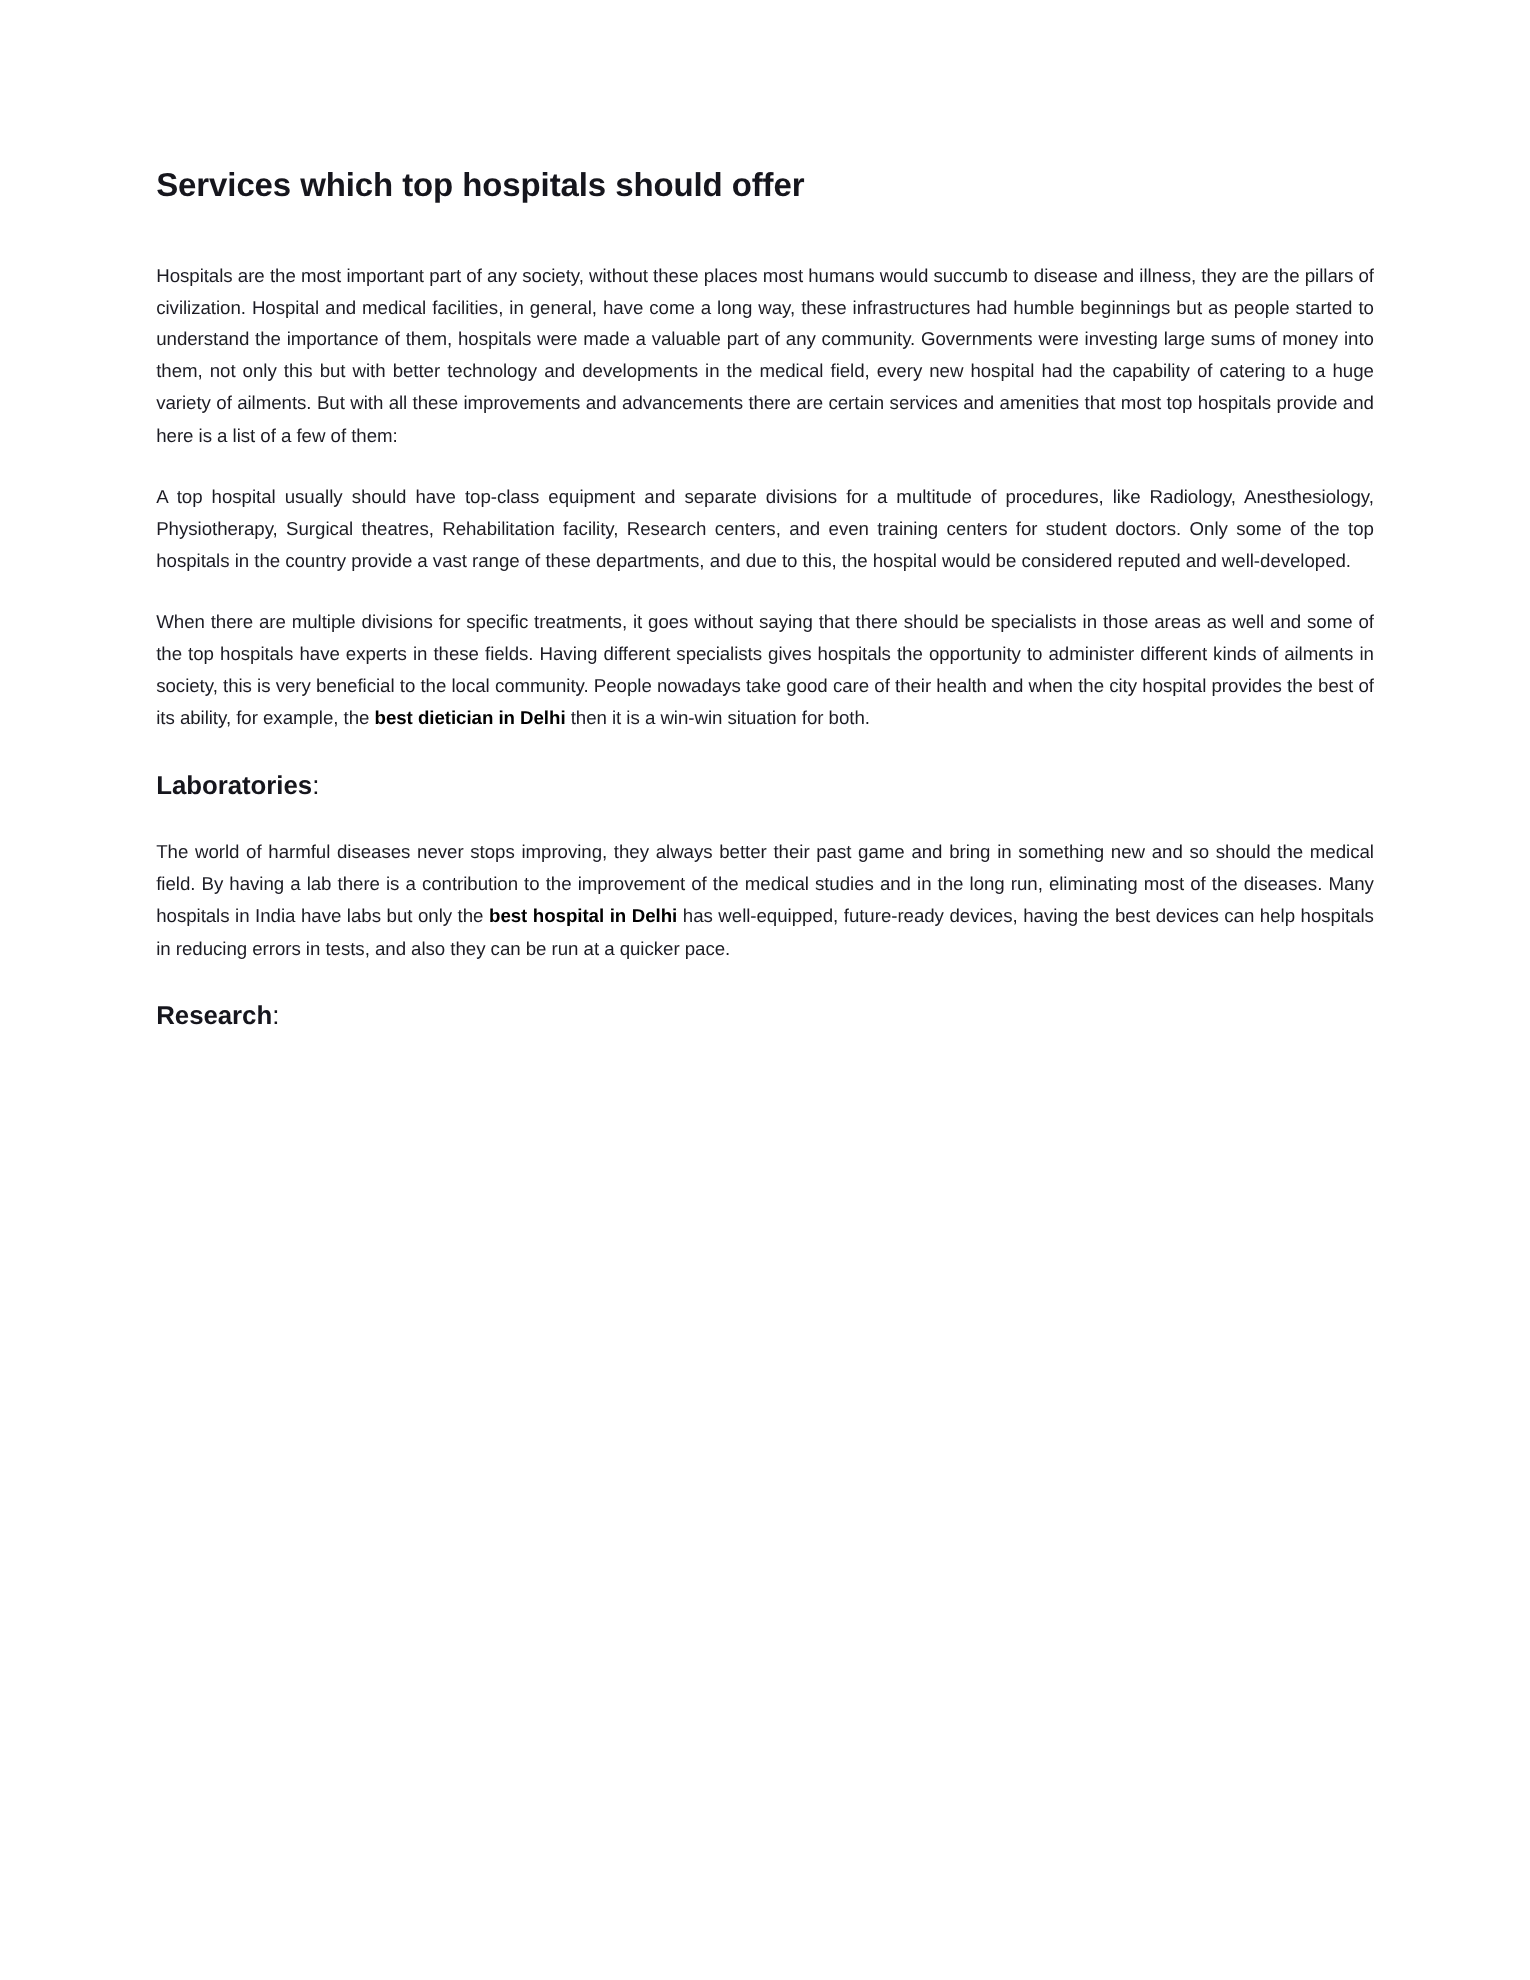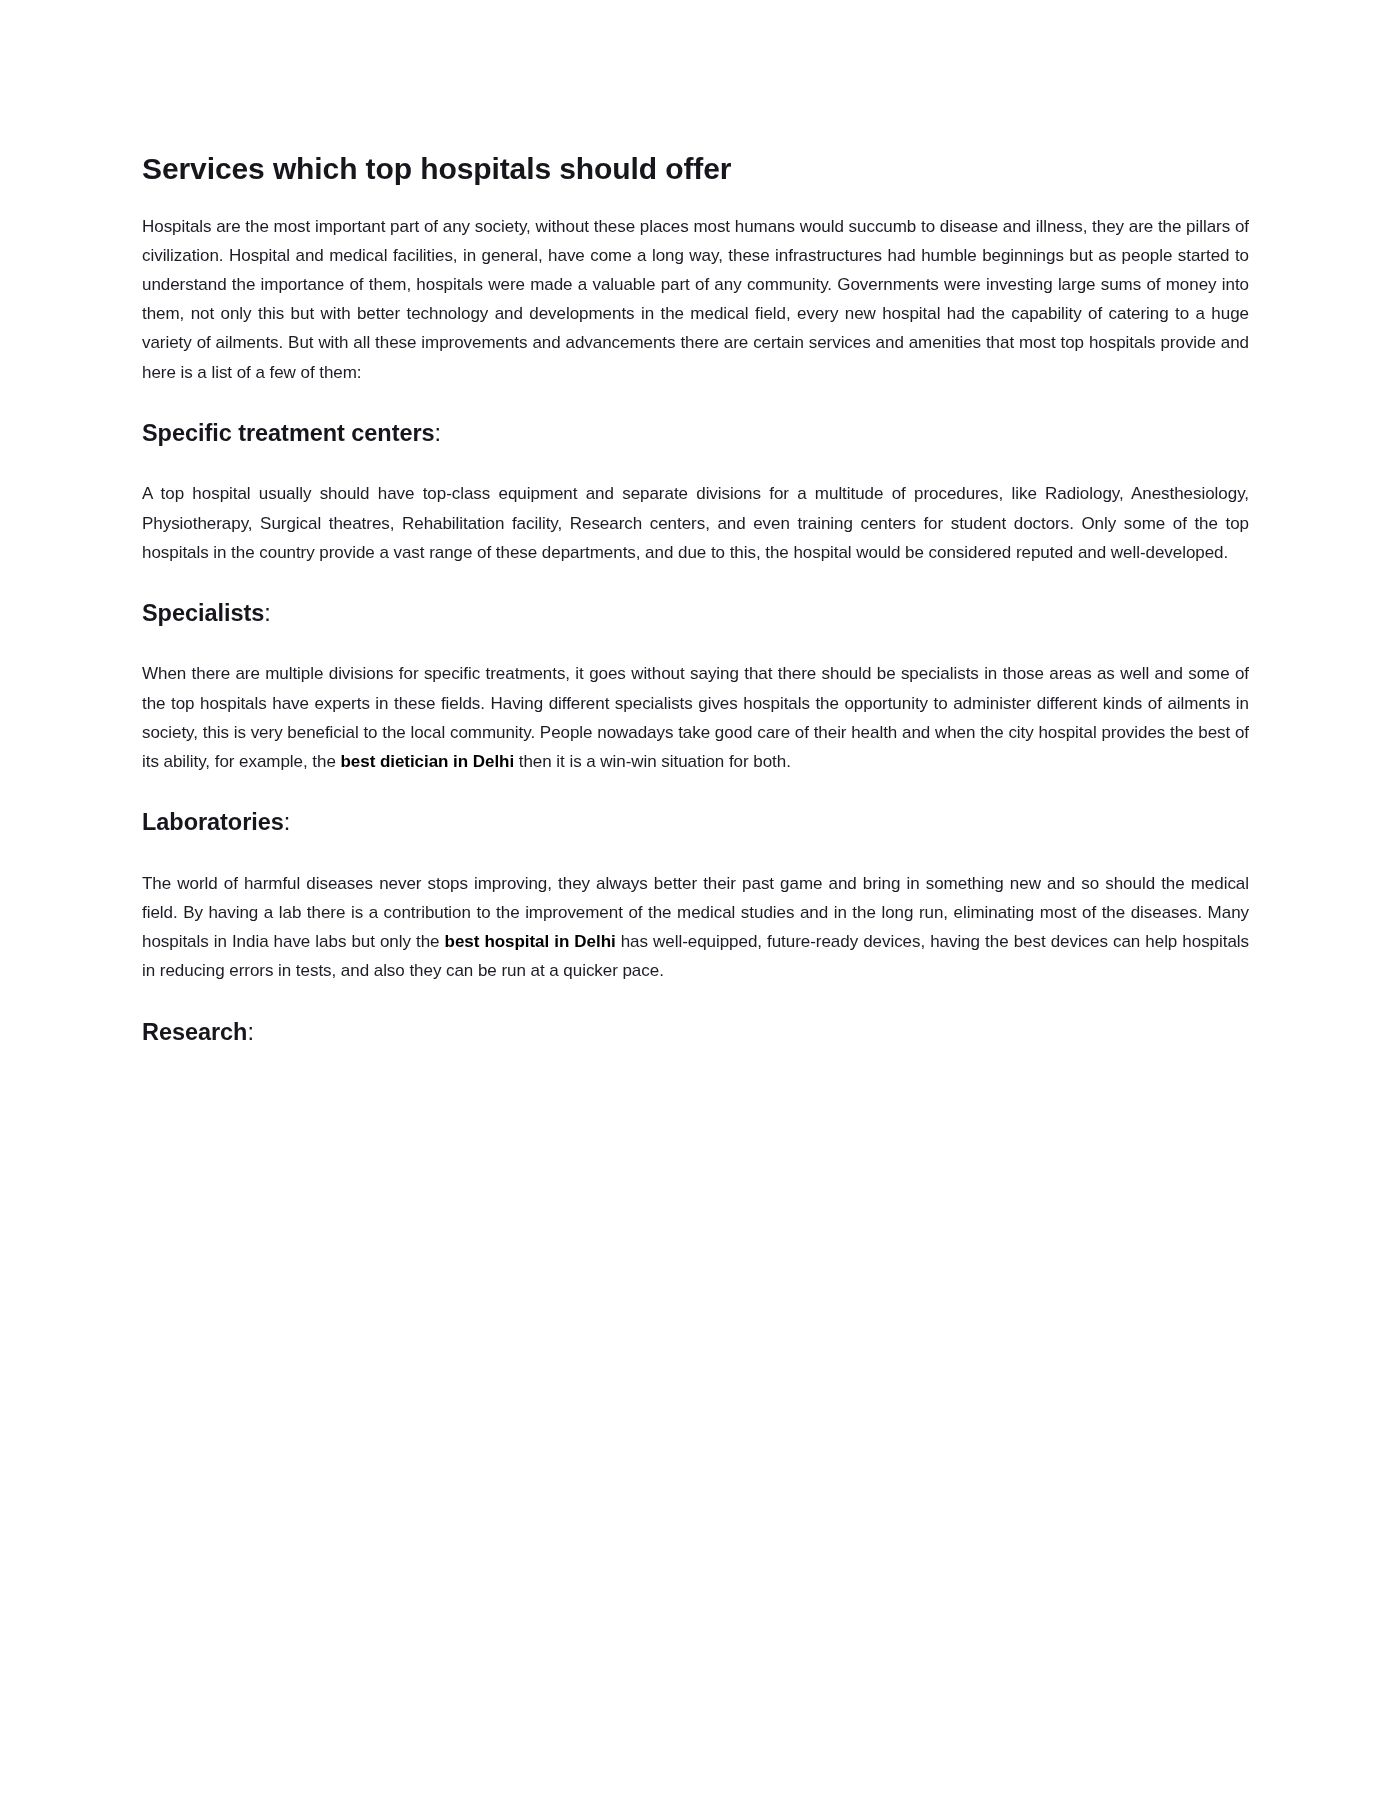--- a/index.html
+++ b/index.html
@@ -26,21 +26,21 @@
 
   .doc-body {
     width: 1107px;
   }
 
   .doc-title {
     font-size: 30px;
     font-weight: bold;
     line-height: 1.25;
     letter-spacing: -0.1px;
-    margin: 0 0 24px 0;
+    margin: 0 0 48px 0;
     color: #16161d;
   }
 
   .para {
     font-size: 17px;
     line-height: 1.72;
     text-align: justify;
     text-justify: inter-word;
     margin: 0 0 26px 0;
     color: #1c1c24;
@@ -78,25 +78,23 @@
 </head>
 <body>
 
 <div class="page">
   <div class="doc-body">
 
     <h1 class="doc-title">Services which top hospitals should offer</h1>
 
     <p class="para last-line-natural">Hospitals are the most important part of any society, without these places most humans would succumb to disease and illness, they are the pillars of civilization. Hospital and medical facilities, in general, have come a long way, these infrastructures had humble beginnings but as people started to understand the importance of them, hospitals were made a valuable part of any community. Governments were investing large sums of money into them, not only this but with better technology and developments in the medical field, every new hospital had the capability of catering to a huge variety of ailments. But with all these improvements and advancements there are certain services and amenities that most top hospitals provide and here is a list of a few of them:</p>
 
-    <p class="section-head"><span class="label">Specific treatment centers</span><span>:</span></p>
 
     <p class="para last-line-natural">A top hospital usually should have top-class equipment and separate divisions for a multitude of procedures, like Radiology, Anesthesiology, Physiotherapy, Surgical theatres, Rehabilitation facility, Research centers, and even training centers for student doctors. Only some of the top hospitals in the country provide a vast range of these departments, and due to this, the hospital would be considered reputed and well-developed.</p>
 
-    <p class="section-head"><span class="label">Specialists</span><span>:</span></p>
 
     <p class="para last-line-natural"><span>When there are multiple divisions for specific treatments, it goes without saying that there should be specialists in those areas as well and some of the top hospitals have experts in these fields. Having different specialists gives hospitals the opportunity to administer different kinds of ailments in society, this is very beneficial to the local community. People nowadays take good care of their health and when the city hospital provides the best of its ability, for example, the </span><span class="kw">best dietician in Delhi</span><span> then it is a win-win situation for both.</span></p>
 
     <p class="section-head"><span class="label">Laboratories</span><span>:</span></p>
 
     <p class="para last-line-natural"><span>The world of harmful diseases never stops improving, they always better their past game and bring in something new and so should the medical field. By having a lab there is a contribution to the improvement of the medical studies and in the long run, eliminating most of the diseases. Many hospitals in India have labs but only the </span><span class="kw">best hospital in Delhi</span><span> has well-equipped, future-ready devices, having the best devices can help hospitals in reducing errors in tests, and also they can be run at a quicker pace.</span></p>
 
     <p class="section-head"><span class="label">Research</span><span>:</span></p>
 
   </div>

